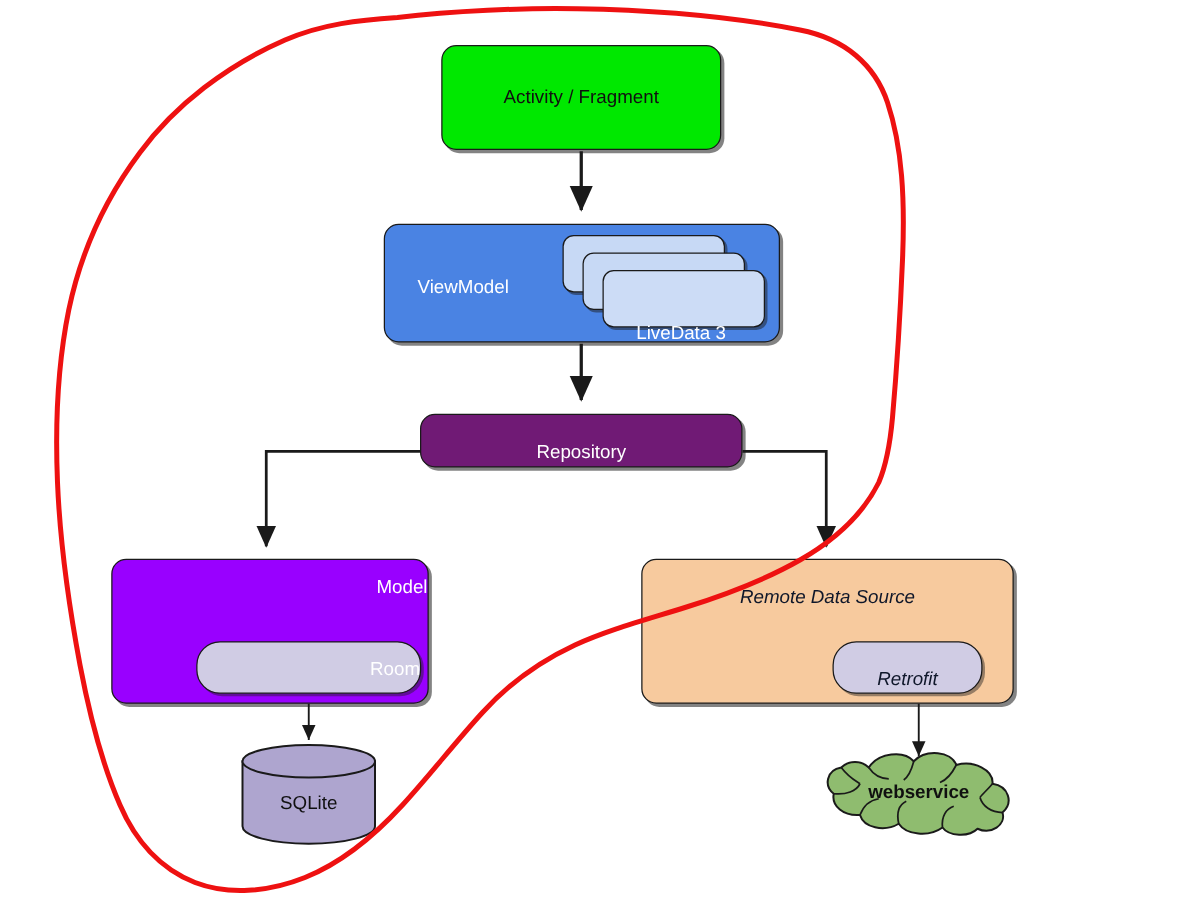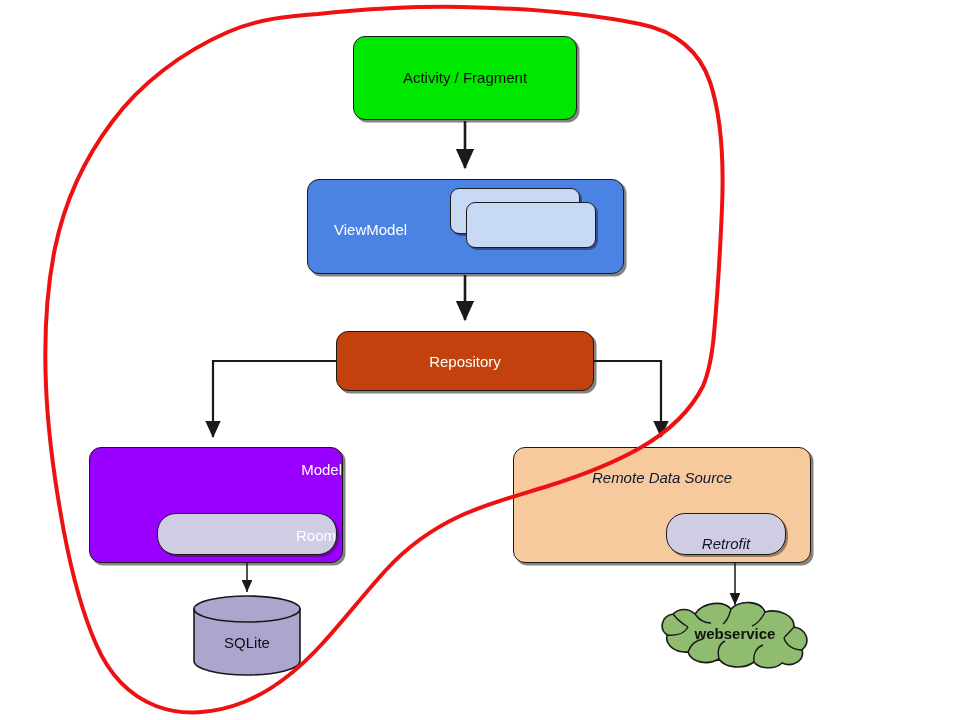--- a/index.html
+++ b/index.html
@@ -70,22 +70,22 @@
   }
   #livedata-card-1 { left: 142px; top: 8px; }
   #livedata-card-2 { left: 158px; top: 22px; }
   #livedata-card-3 { left: 174px; top: 36px; background: #ccdcf6; }
   .livedata-card .node-label {
     top: 15px; color: #101010; font-size: 15px;
   }
 
   
   #node-repository {
-    left: 336px; top: 331px; width: 258px; height: 60px;
-    background: #c2410c;
+    left: 336px; top: 331px; width: 258px; height: 43px;
+    background: #701a75;
   }
   #node-repository .node-label { top: 22px; color: #ffffff; }
 
   
   #node-model {
     left: 89px; top: 447px; width: 254px; height: 116px;
     background: #9900ff;
   }
   #node-model .node-label { top: 14px; color: #ffffff; text-align: right; }
 
@@ -158,20 +158,23 @@
     <div class="node-label">Activity / Fragment</div>
   </div>
 
   <div class="node" id="node-viewmodel">
     <div class="node-label">ViewModel</div>
     <div class="livedata-card" id="livedata-card-1">
       <div class="node-label"></div>
     </div>
     <div class="livedata-card" id="livedata-card-2">
       <div class="node-label"></div>
+    </div>
+    <div class="livedata-card" id="livedata-card-3">
+      <div class="node-label">LiveData 3</div>
     </div>
   </div>
 
   <div class="node" id="node-repository">
     <div class="node-label">Repository</div>
   </div>
 
   <div class="node" id="node-model">
     <div class="node-label">Model</div>
     <div class="sub-node" id="node-room">

